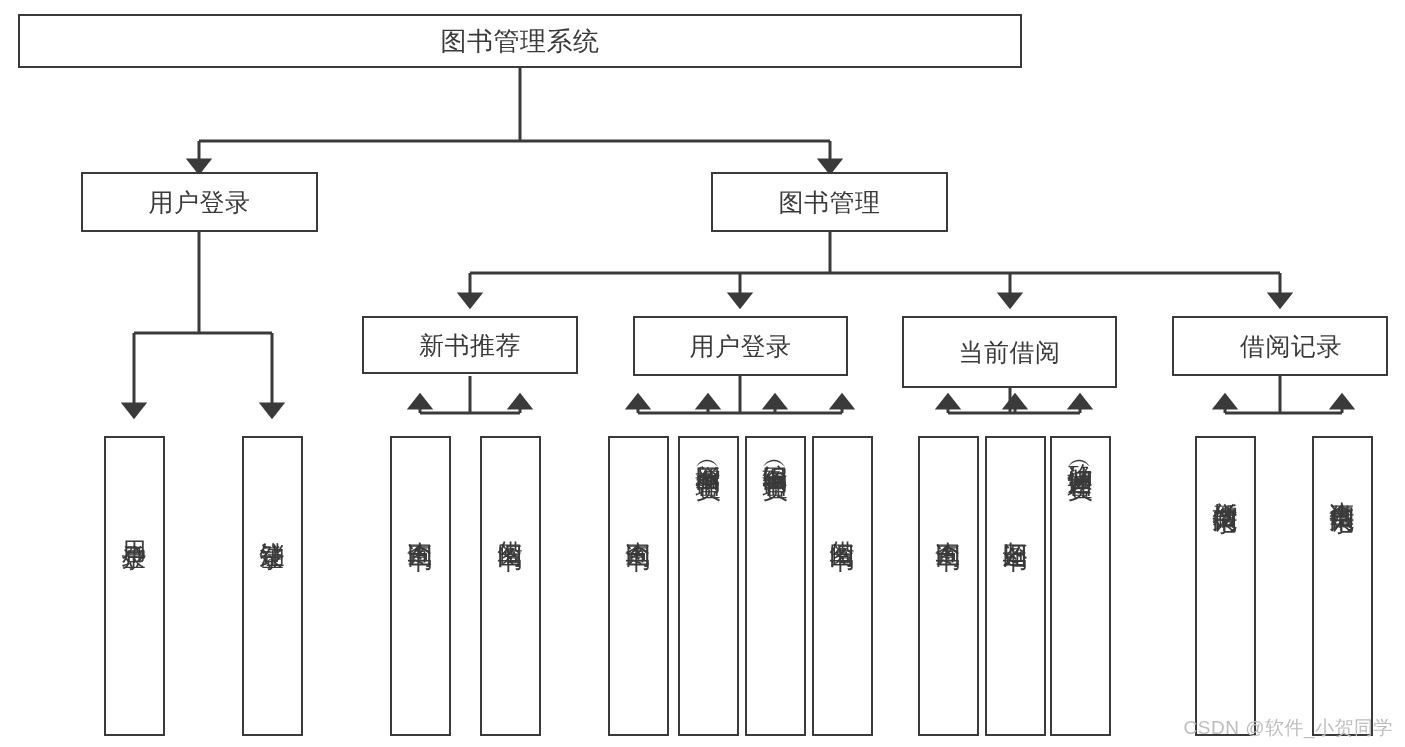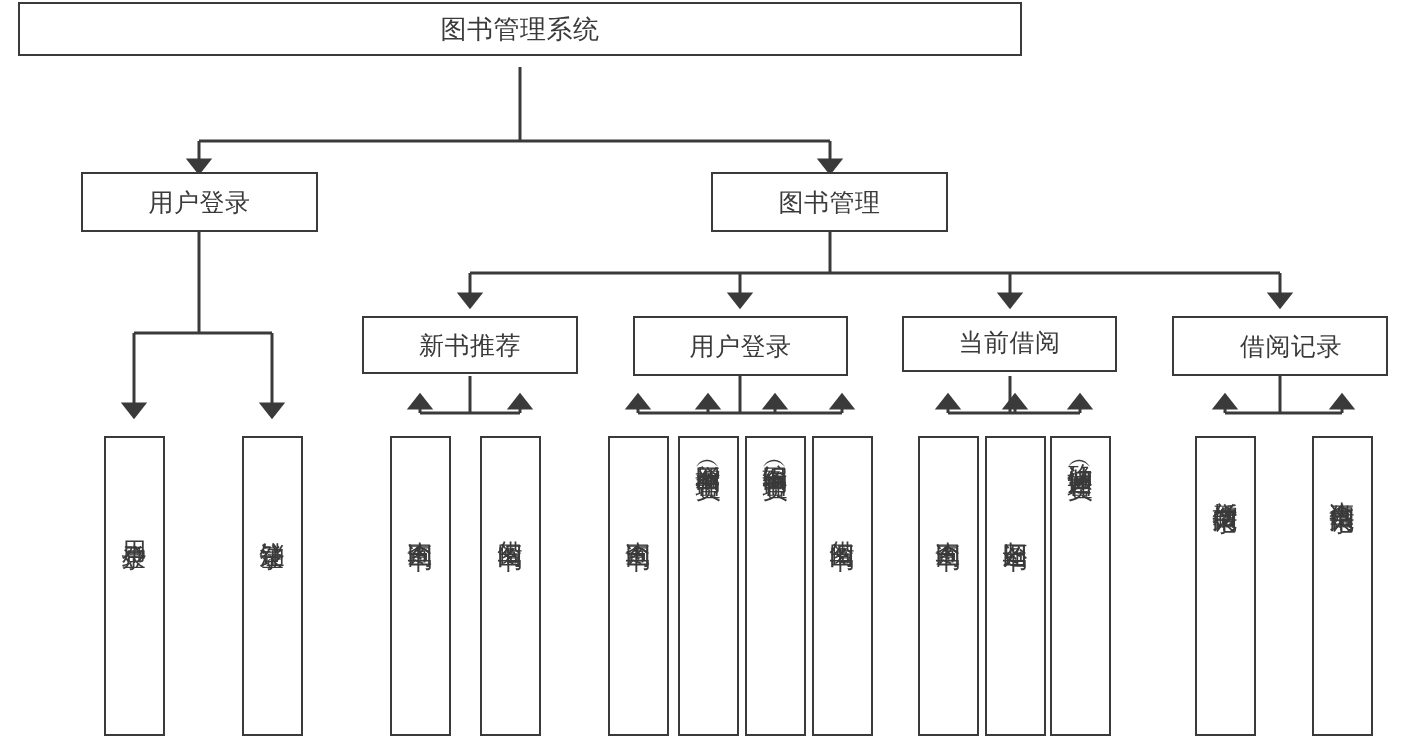--- a/index.html
+++ b/index.html
@@ -65,38 +65,38 @@
       <path d="M1015,413 L1015,406" marker-end="url(#arw)"></path>
       <path d="M1080,413 L1080,406" marker-end="url(#arw)"></path>
 
       <path d="M1280,376 L1280,413"></path>
       <path d="M1225,413 L1342,413"></path>
       <path d="M1225,413 L1225,406" marker-end="url(#arw)"></path>
       <path d="M1342,413 L1342,406" marker-end="url(#arw)"></path>
     </g>
   </svg>
 
-  <div class="node h" id="n-root" style="left:18px;top:2px;width:1004px;height:54px;">
+  <div class="node h" id="n-root" style="left:18px;top:14px;width:1004px;height:54px;">
     <span class="lbl">图书管理系统</span>
   </div>
 
   <div class="node h" style="left:81px;top:172px;width:237px;height:60px;">
     <span class="lbl">用户登录</span>
   </div>
   <div class="node h" style="left:711px;top:172px;width:237px;height:60px;justify-content:center;">
     <span class="lbl">图书管理</span>
   </div>
 
   <div class="node h" style="left:362px;top:316px;width:216px;height:58px;">
     <span class="lbl">新书推荐</span>
   </div>
   <div class="node h" style="left:633px;top:316px;width:215px;height:60px;">
     <span class="lbl">用户登录</span>
   </div>
-  <div class="node h" style="left:902px;top:316px;width:215px;height:56px;font-family:Liberation Mono, monospace;">
+  <div class="node h" style="left:902px;top:316px;width:215px;height:72px;">
     <span class="lbl">当前借阅</span>
   </div>
   <div class="node h" style="left:1172px;top:316px;width:216px;height:60px;padding-left:22px;">
     <span class="lbl">借阅记录</span>
   </div>
 
   <div class="node v" style="left:104px;top:436px;width:61px;height:300px;padding-top:83px;">
     <span class="lbl">用户登录</span>
   </div>
   <div class="node v" style="left:242px;top:436px;width:61px;height:300px;padding-top:83px;">
@@ -133,13 +133,14 @@
     <span class="lbl">确认归还（管理员）</span>
   </div>
 
   <div class="node v" style="left:1195px;top:436px;width:61px;height:300px;padding-top:43px;">
     <span class="lbl">新增借阅记录</span>
   </div>
   <div class="node v" style="left:1312px;top:436px;width:61px;height:300px;padding-top:43px;">
     <span class="lbl">查询借阅记录</span>
   </div>
 
+  <div id="watermark">CSDN @软件_小贺同学</div>
 </div>
 
 </body></html>

